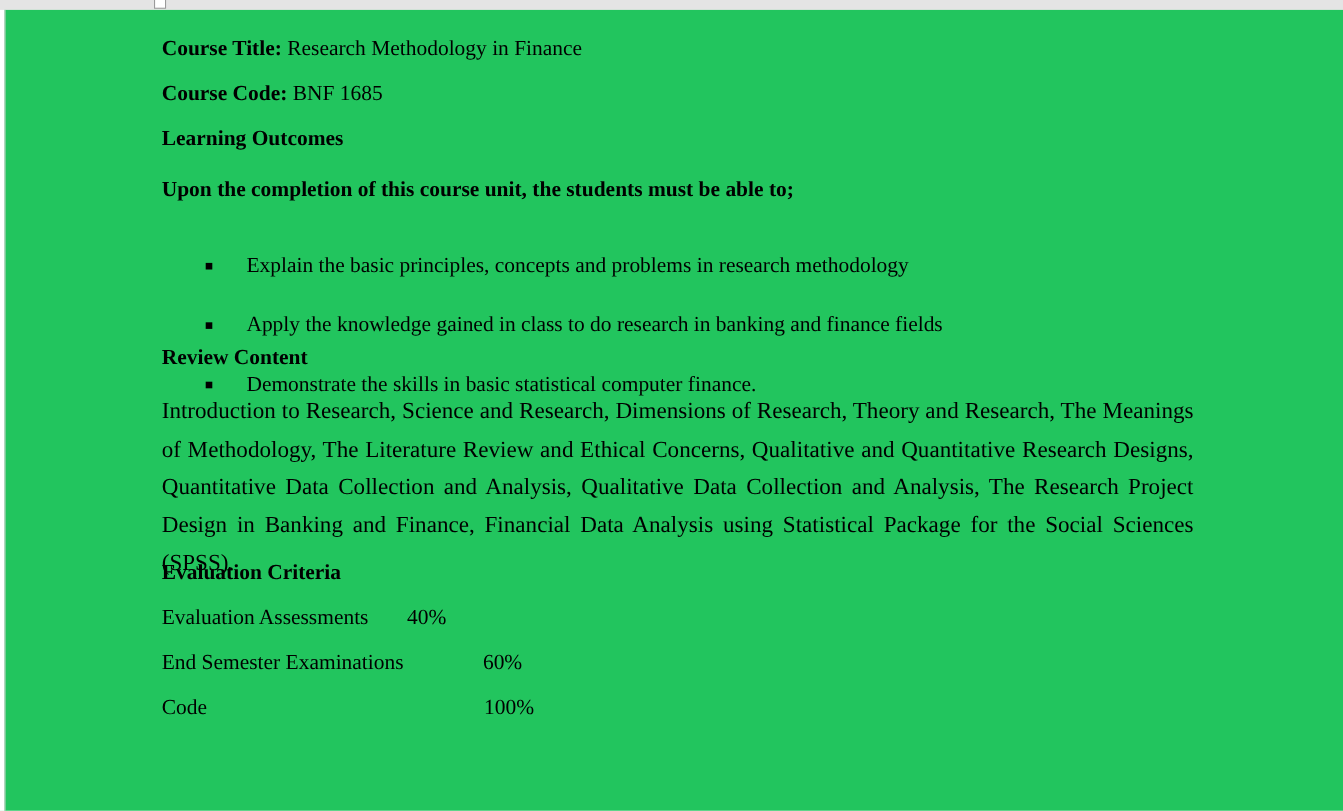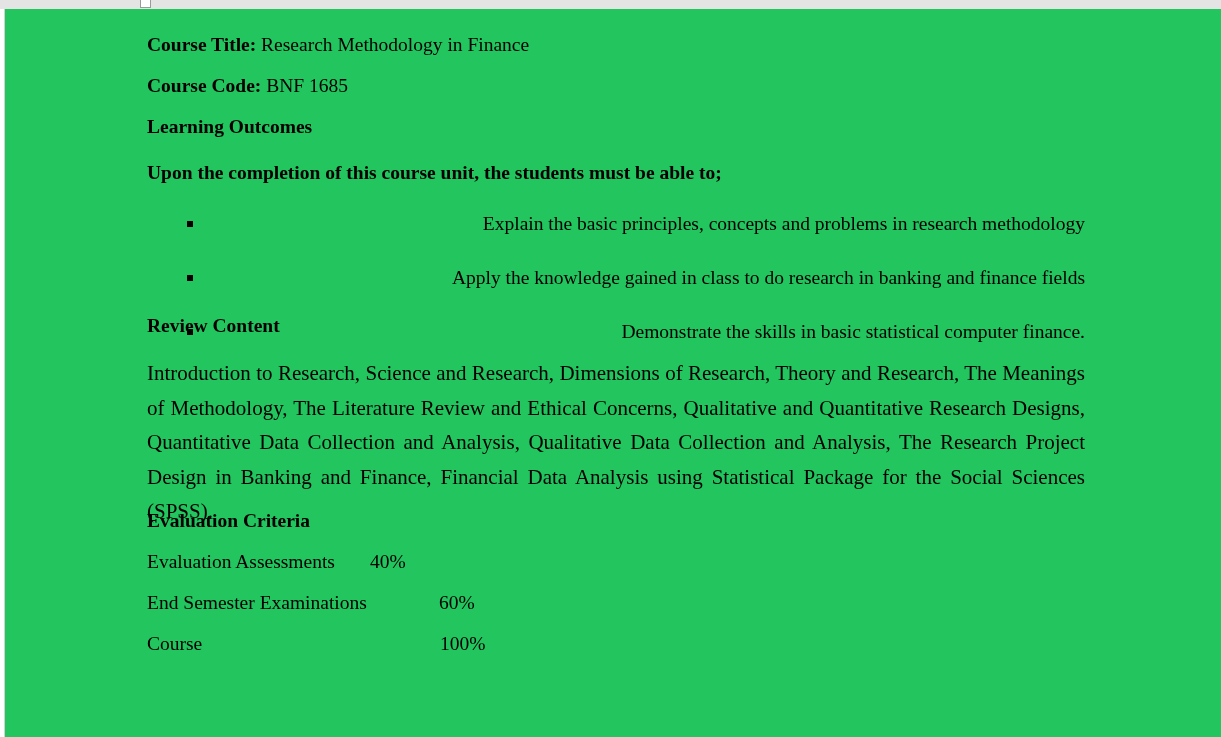--- a/index.html
+++ b/index.html
@@ -68,21 +68,21 @@
     line-height: 1.0;
     margin: 0;
     padding: 0;
   }
 
   
   .t-title      { position: absolute; top: 26px;  left: 0; white-space: nowrap; }
   .t-code       { position: absolute; top: 67px;  left: 0; white-space: nowrap; }
   .t-lo-head    { position: absolute; top: 108px; left: 0; white-space: nowrap; }
   .t-lo-intro   { position: absolute; top: 154px; left: 0; white-space: nowrap; font-weight: bold; }
-  .t-bullets    { position: absolute; top: 205px; left: 0; width: 938px; text-align: right; }
+  .t-bullets    { position: absolute; top: 223px; left: 0; width: 938px; }
   .t-cc-head    { position: absolute; top: 307px; left: 0; white-space: nowrap; }
   .t-cc-body    { position: absolute; top: 347px; left: 0; width: 938px; }
   .t-ev-head    { position: absolute; top: 502px; left: 0; white-space: nowrap; }
   .t-ev-rows    { position: absolute; top: 543px; left: 0; width: 500px; }
 
   .lbl-normal { font-weight: normal; }
 
   
   ul.outcomes {
     list-style: none;
@@ -168,19 +168,19 @@
     <div class="t-ev-rows">
       <div class="eval-row">
         <span class="eval-label">Evaluation Assessments</span>
         <span class="eval-value" style="left:223px;">40%</span>
       </div>
       <div class="eval-row">
         <span class="eval-label">End Semester Examinations</span>
         <span class="eval-value" style="left:292px;">60%</span>
       </div>
       <div class="eval-row">
-        <span class="eval-label">Course</span>
+        <span class="eval-label">Code</span>
         <span class="eval-value" style="left:293px;">100%</span>
       </div>
     </div>
 
   </div>
 </div>
 
 </body></html>

